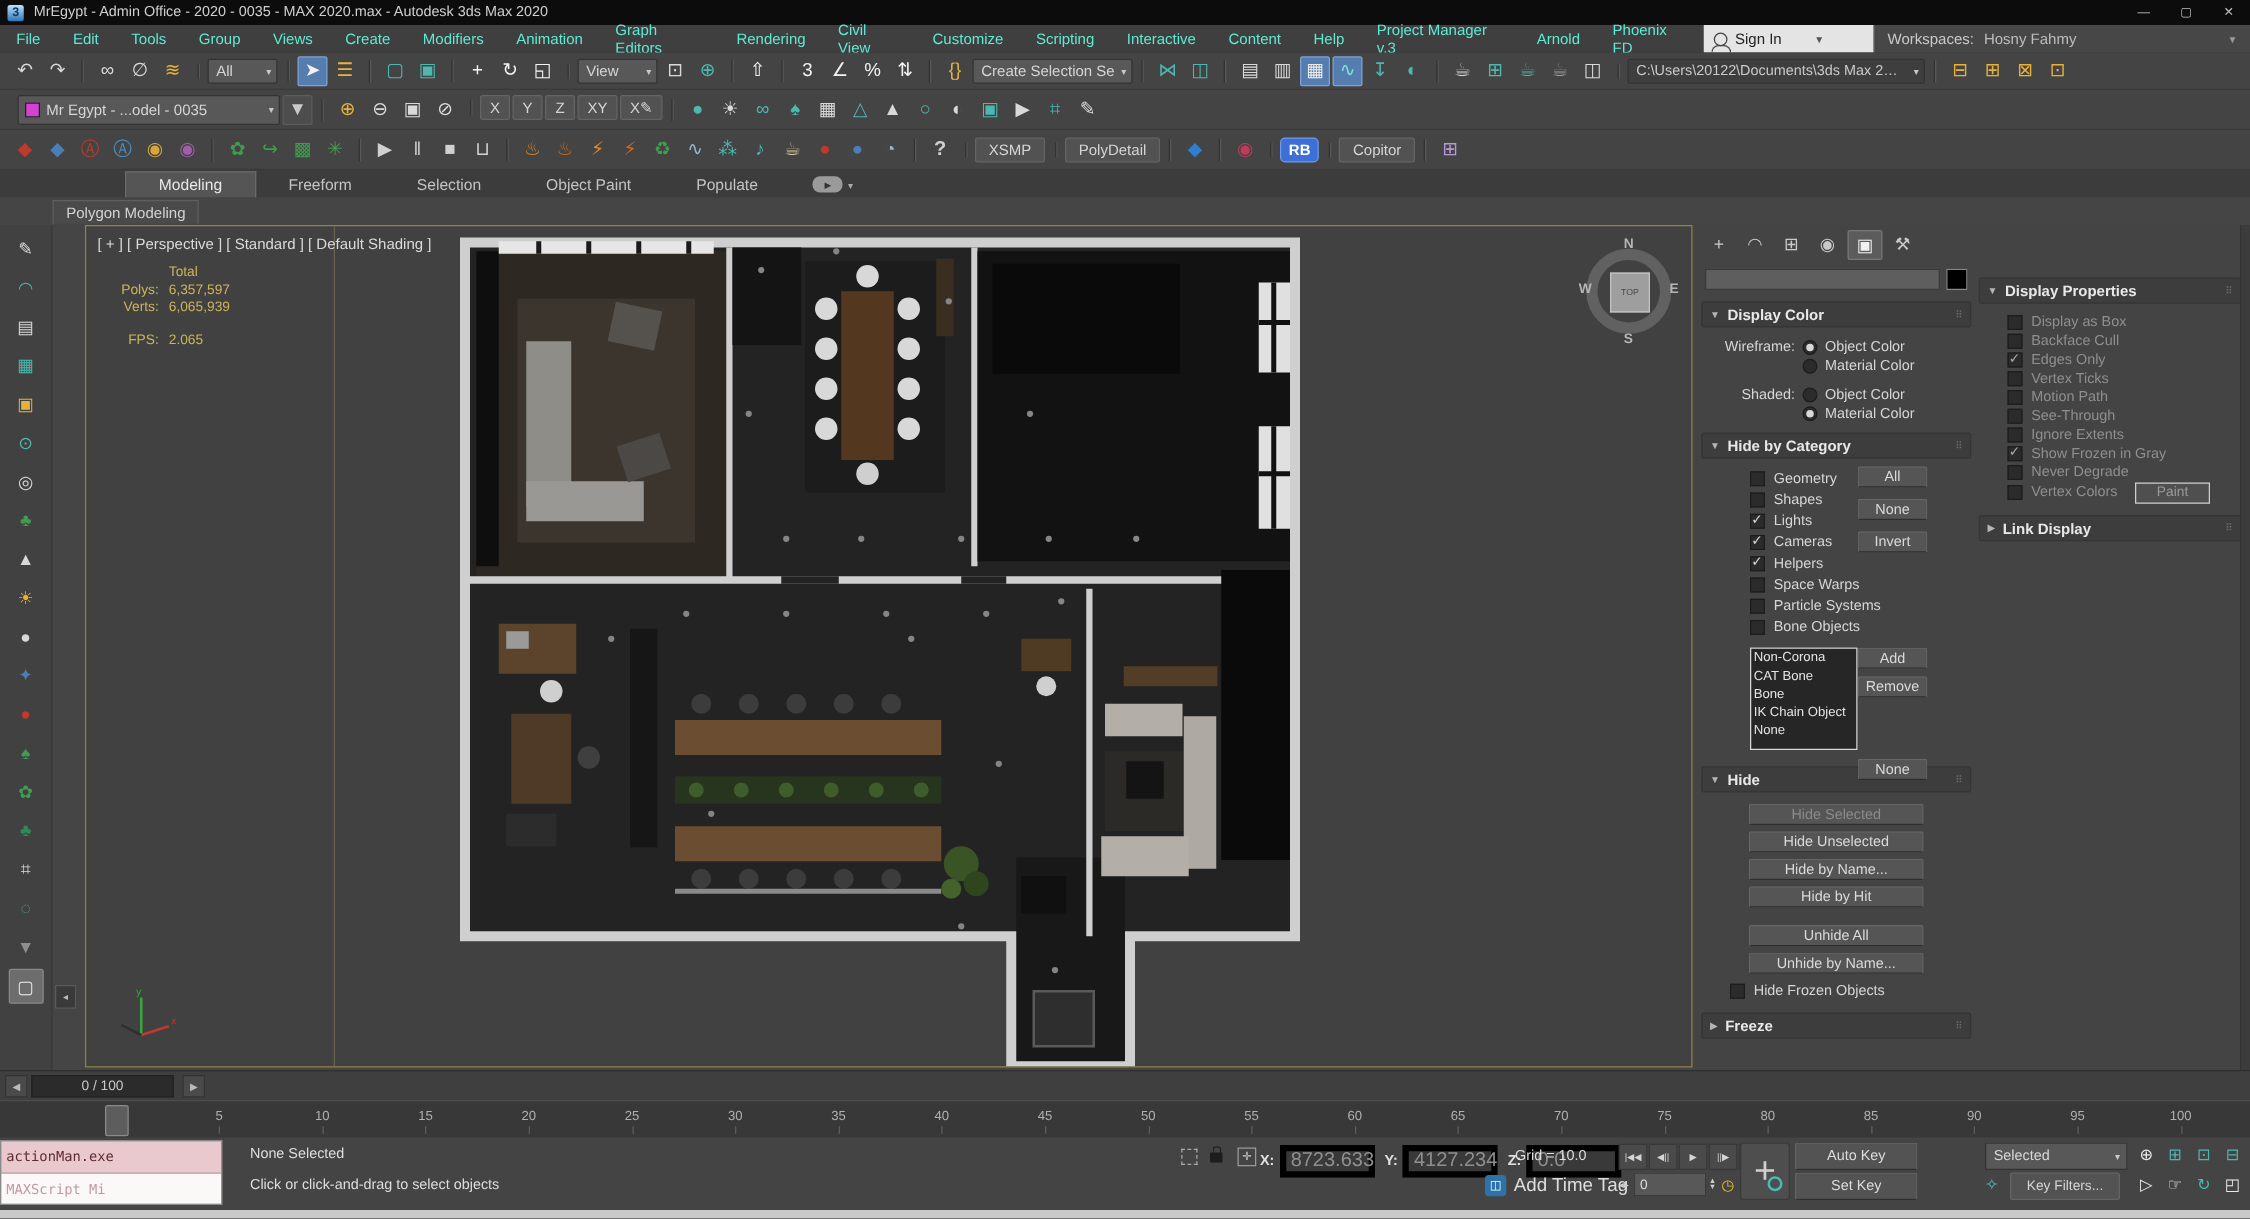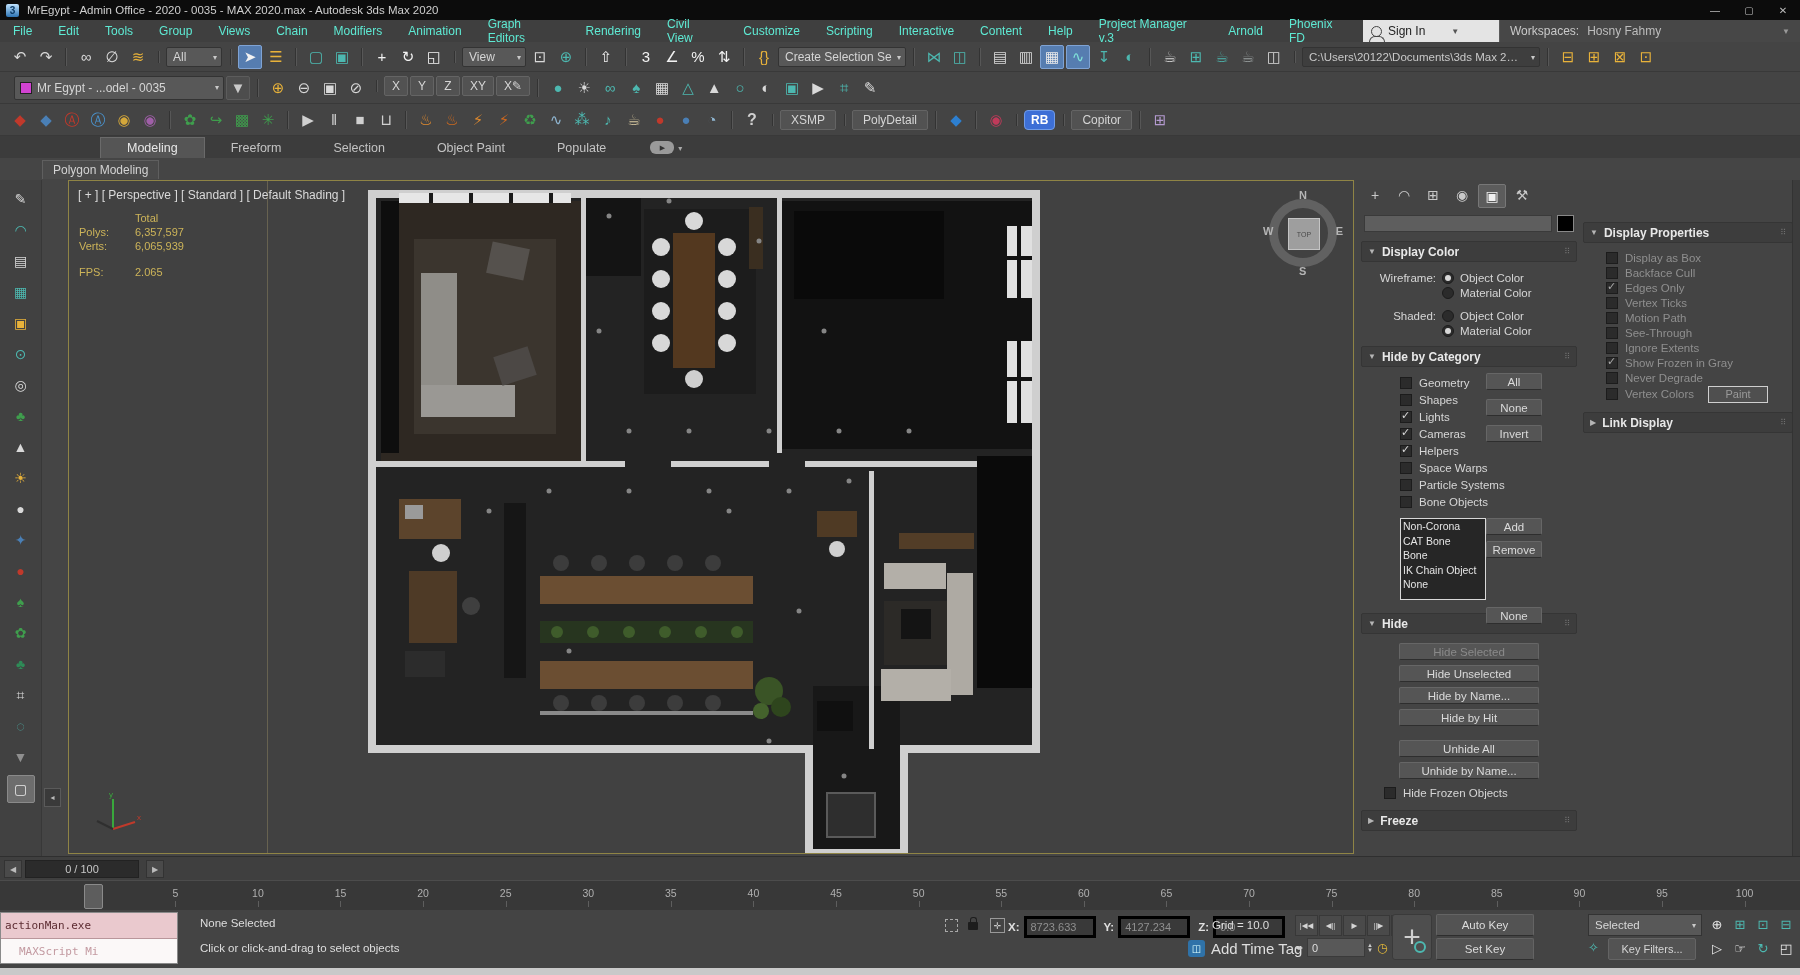--- a/index.html
+++ b/index.html
@@ -57,21 +57,21 @@
   
   .main{position:absolute;left:0;top:180px;width:1800px;height:676px;background:#454545;}
   .lefttb{position:absolute;left:0;top:0;width:42px;height:676px;background:#414141;border-right:1px solid #383838;display:flex;flex-direction:column;align-items:center;padding-top:6px;box-sizing:border-box;}
   .lti{width:26px;height:26px;margin-bottom:5px;display:flex;align-items:center;justify-content:center;font-size:14px;border-radius:2px;}
   .lti.active{background:#6d6d6d;border:1px solid #8a8a8a;}
   .poptab{position:absolute;left:44px;top:608px;width:15px;height:17px;background:#3a3a3a;border:1px solid #5a5a5a;color:#bbb;font-size:8px;display:flex;align-items:center;justify-content:center;}
   .viewport{position:absolute;left:68px;top:0;width:1286px;height:674px;background:#414141;border:1px solid #8f8445;box-sizing:border-box;}
   .vp-label{position:absolute;left:9px;top:7px;font-size:12px;color:#dadada;z-index:5;}
   .stats{position:absolute;left:10px;top:30px;font-size:11px;color:#cdb459;z-index:5;line-height:14px;}
   .stats .srow{display:flex;}
-  .stats .sl{width:48px;margin-right:8px;}
+  .stats .sl{width:48px;text-align:right;margin-right:8px;}
   .stats .shead{margin-left:56px;}
   .stats .fps{margin-top:12px;display:flex;}
   .vdiv{position:absolute;left:198px;top:0;bottom:0;width:1px;background:rgba(175,160,110,0.35);}
   .planwrap{position:absolute;inset:0;}
   
   .vcube{position:absolute;left:1192px;top:10px;width:84px;height:84px;z-index:6;}
   .vring{position:absolute;left:8px;top:8px;width:68px;height:68px;border-radius:50%;border:9px solid rgba(150,150,150,0.38);box-sizing:border-box;}
   .vletter{position:absolute;font-size:11px;font-weight:bold;color:#b5b5b5;}
   .vl-n{left:38px;top:-2px;} .vl-s{left:38px;bottom:-2px;} .vl-w{left:2px;top:34px;} .vl-e{right:2px;top:34px;}
   .vtop{position:absolute;left:27px;top:27px;width:30px;height:30px;background:#9e9e9e;border:1px solid #c4c4c4;display:flex;align-items:center;justify-content:center;font-size:7px;color:#4a4a4a;}
@@ -130,31 +130,31 @@
   .tb-field{width:112px;height:16px;background:#2b2b2b;border:1px solid #222;color:#c8c8c8;font-size:11px;display:flex;align-items:center;justify-content:center;margin:0 3px;}
   .ruler{position:absolute;left:0;top:880px;width:1800px;height:30px;background:#383838;border-top:1px solid #4c4c4c;border-bottom:1px solid #2a2a2a;}
   .ticks{position:absolute;left:134px;top:6px;display:flex;}
   .tick{width:82.6px;text-align:center;font-size:10.5px;color:#b0b0b0;position:relative;}
   .tick::after{content:"";position:absolute;left:50%;bottom:-8px;width:1px;height:6px;background:#5e5e5e;}
   .slider{position:absolute;left:84px;top:3px;width:17px;height:23px;background:#5d5d5d;border:1px solid #8a8a8a;border-radius:2px;}
   
   .statusbar{position:absolute;left:0;top:910px;width:1800px;height:58px;background:#444;}
   .listener{position:absolute;left:0;top:2px;width:178px;height:52px;border:1px solid #8a8a8a;box-sizing:border-box;font-family:"DejaVu Sans Mono","Liberation Mono",monospace;font-size:11px;}
   .lrow1{height:25px;background:#eac9ce;color:#5c2b31;display:flex;align-items:center;padding-left:4px;border-bottom:1px solid #b9969b;}
-  .lrow2{height:24px;background:#fbf8f8;color:#c39aa1;display:flex;align-items:center;padding-left:18px;}
+  .lrow2{height:24px;background:#fbf8f8;color:#c39aa1;display:flex;align-items:center;padding-left:4px;}
   .stxt1{position:absolute;left:200px;top:7px;font-size:11.5px;color:#dedede;}
   .stxt2{position:absolute;left:200px;top:32px;font-size:11.5px;color:#dedede;}
   .micoset{position:absolute;left:945px;top:8px;display:flex;align-items:center;}
   .selbox{width:11px;height:11px;border:1px dashed #a8a8a8;margin-right:10px;}
   .lockico{width:10px;height:8px;background:#1d1d1d;border-radius:1px;position:relative;margin-right:12px;}
   .lockico::before{content:"";position:absolute;left:1.5px;top:-5px;width:5px;height:5px;border:1.5px solid #1d1d1d;border-bottom:none;border-radius:3px 3px 0 0;}
   .gizmobox{width:13px;height:13px;border:1px solid #999;color:#ccc;font-size:9px;display:flex;align-items:center;justify-content:center;}
   .coords{position:absolute;left:1000px;top:6px;display:flex;align-items:center;}
   .clabel{font-size:11.5px;color:#e0e0e0;font-weight:bold;margin:0 4px 0 8px;}
-  .cfield{width:62px;height:16px;background:#393939;border:3px solid #000000;color:#8f8f8f;font-size:11px;display:flex;align-items:center;padding-left:4px;}
+  .cfield{width:62px;height:16px;background:#393939;border:5px solid #000000;color:#8f8f8f;font-size:16px;display:flex;align-items:center;padding-left:4px;}
   .gridlbl{position:absolute;left:1212px;top:9px;font-size:11.5px;color:#dedede;}
   .timetag{position:absolute;left:1188px;top:30px;display:flex;align-items:center;}
   .ttico{width:17px;height:17px;background:#2f72a8;border-radius:3px;color:#dff;font-size:10px;display:flex;align-items:center;justify-content:center;margin-right:6px;}
   .ttlbl{font-size:15px;color:#dedede;}
   .transport{position:absolute;left:1295px;top:5px;display:flex;}
   .trbtn{min-width:17px;height:19px;background:#4a4a4a;border:1px solid #383838;color:#d5d5d5;font-size:7.5px;display:flex;align-items:center;justify-content:center;margin-right:1px;padding:0 2px;}
   .framerow{position:absolute;left:1295px;top:28px;display:flex;align-items:center;}
   .nudge{color:#cfcfcf;font-size:8px;margin-right:4px;}
   .framefield{width:52px;height:17px;background:#585858;border:1px solid #3a3a3a;color:#dedede;font-size:11px;display:flex;align-items:center;padding-left:4px;}
   .spin{display:flex;flex-direction:column;font-size:6px;color:#ccc;margin:0 4px 0 2px;line-height:5px;}
@@ -190,21 +190,21 @@
   </div>
 
   <div class="menubar">
     <div style="display:flex">
 
     <div class="menu-item">File</div>
         <div class="menu-item">Edit</div>
         <div class="menu-item">Tools</div>
         <div class="menu-item">Group</div>
         <div class="menu-item">Views</div>
-        <div class="menu-item">Chain</div>
+        <div class="menu-item">Create</div>
         <div class="menu-item">Modifiers</div>
         <div class="menu-item">Animation</div>
         <div class="menu-item">Graph Editors</div>
         <div class="menu-item">Rendering</div>
         <div class="menu-item">Civil View</div>
         <div class="menu-item">Customize</div>
         <div class="menu-item">Scripting</div>
         <div class="menu-item">Interactive</div>
         <div class="menu-item">Content</div>
         <div class="menu-item">Help</div>

